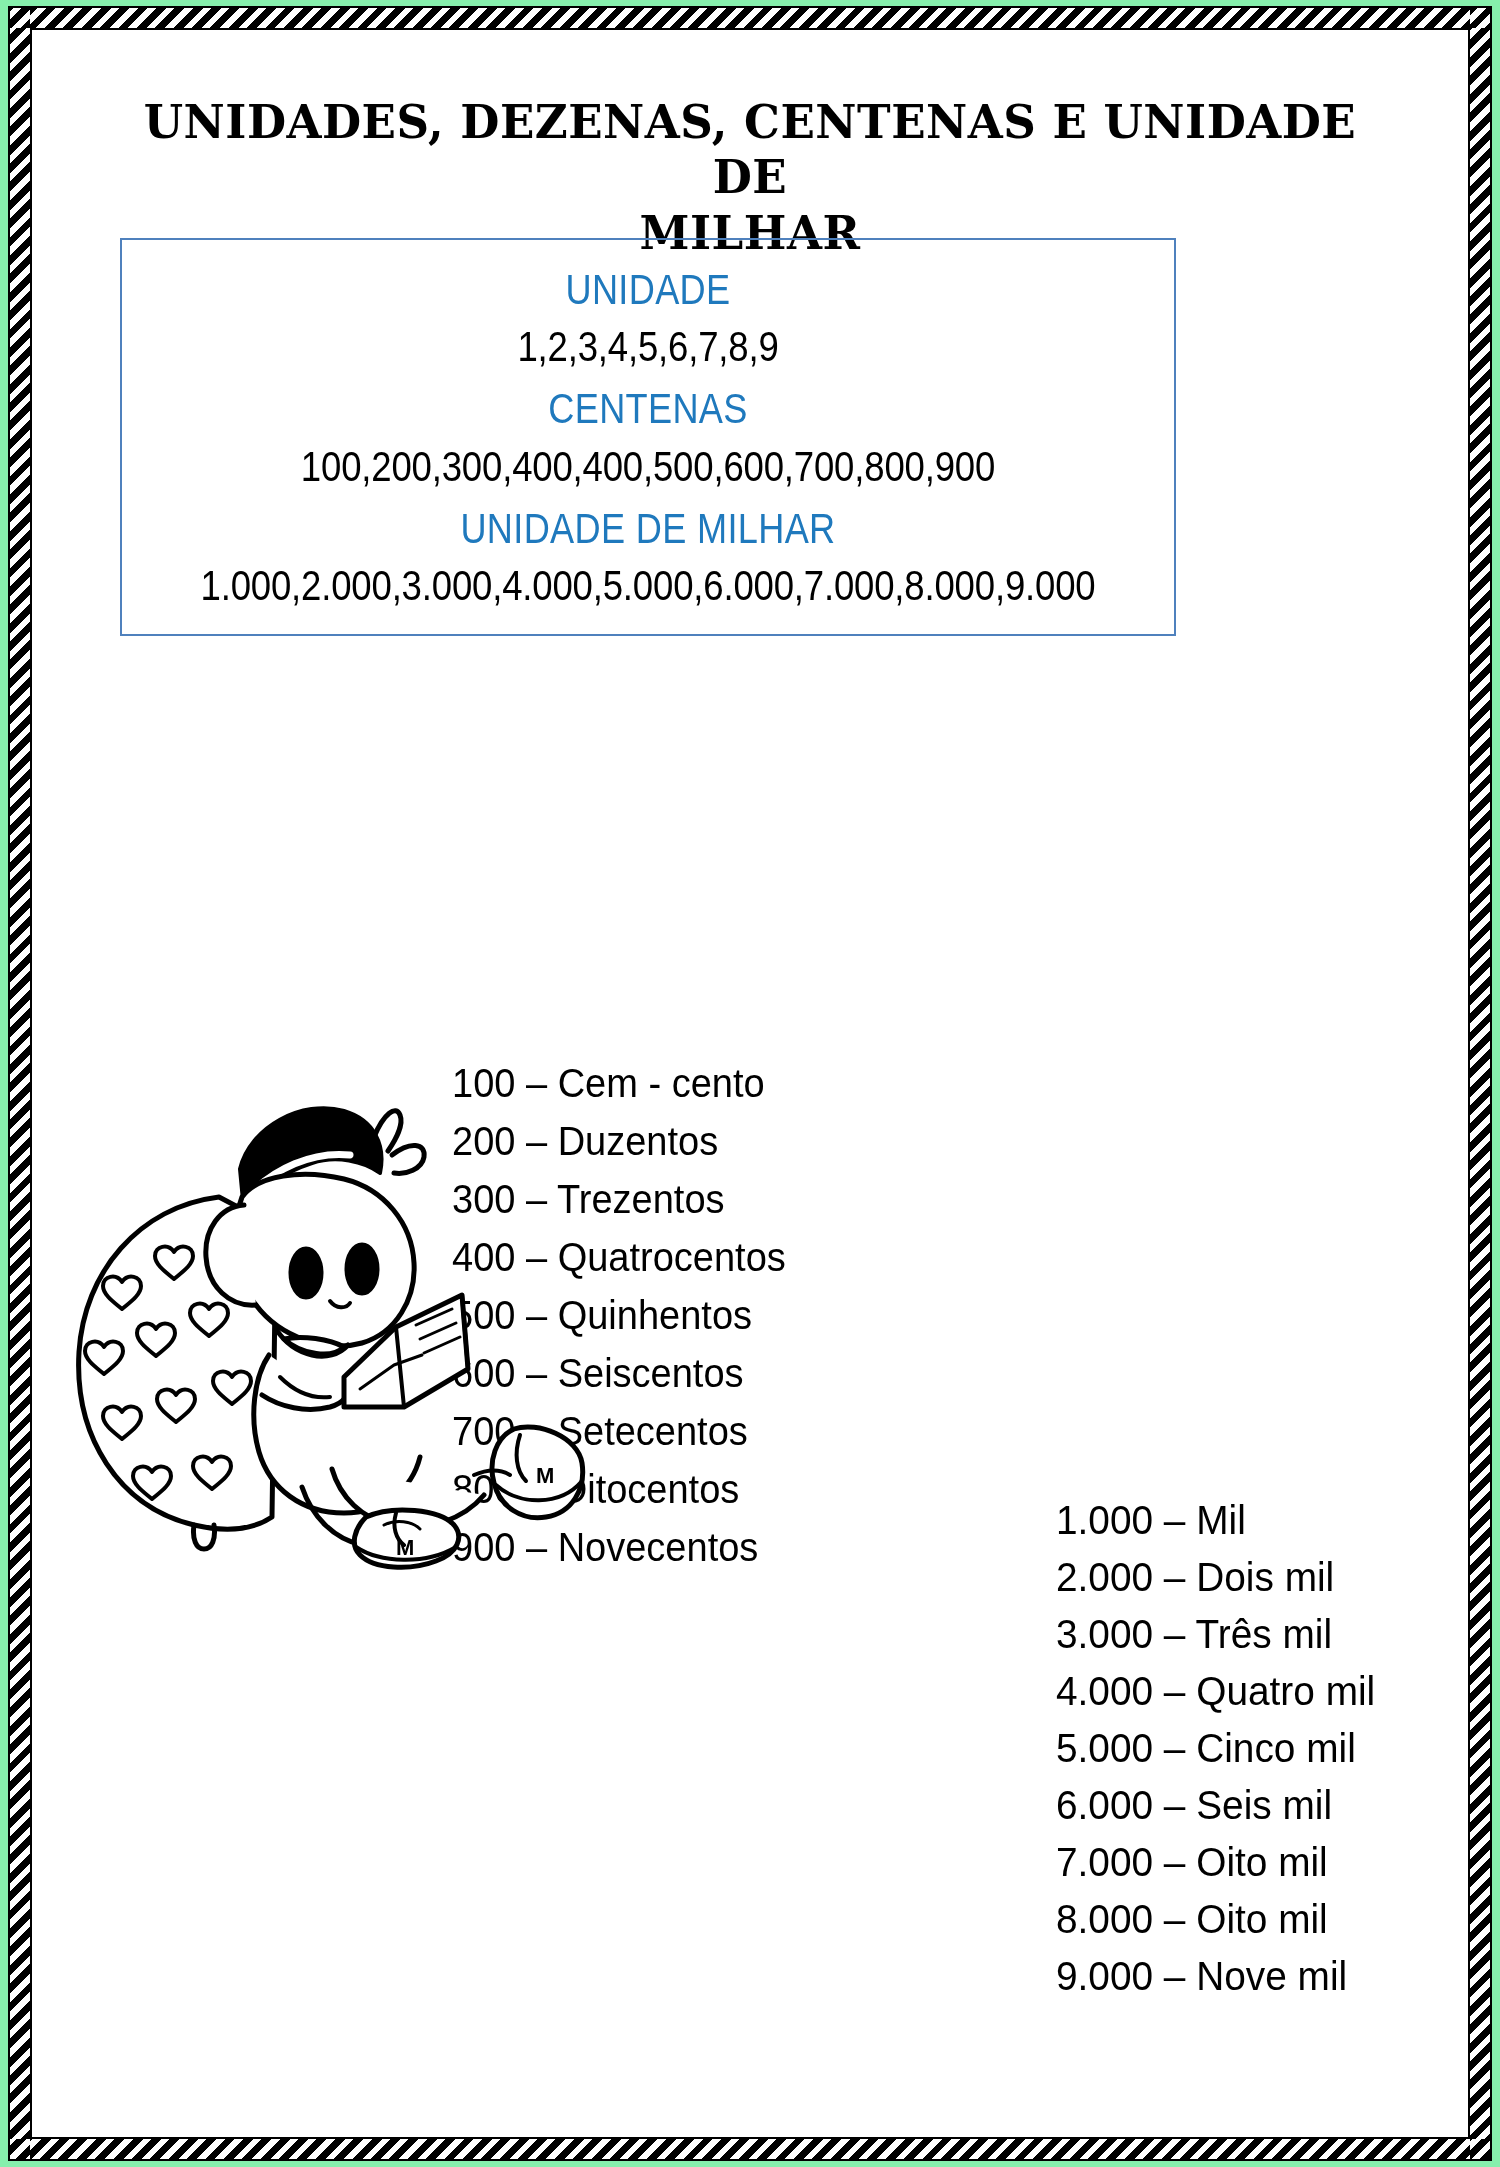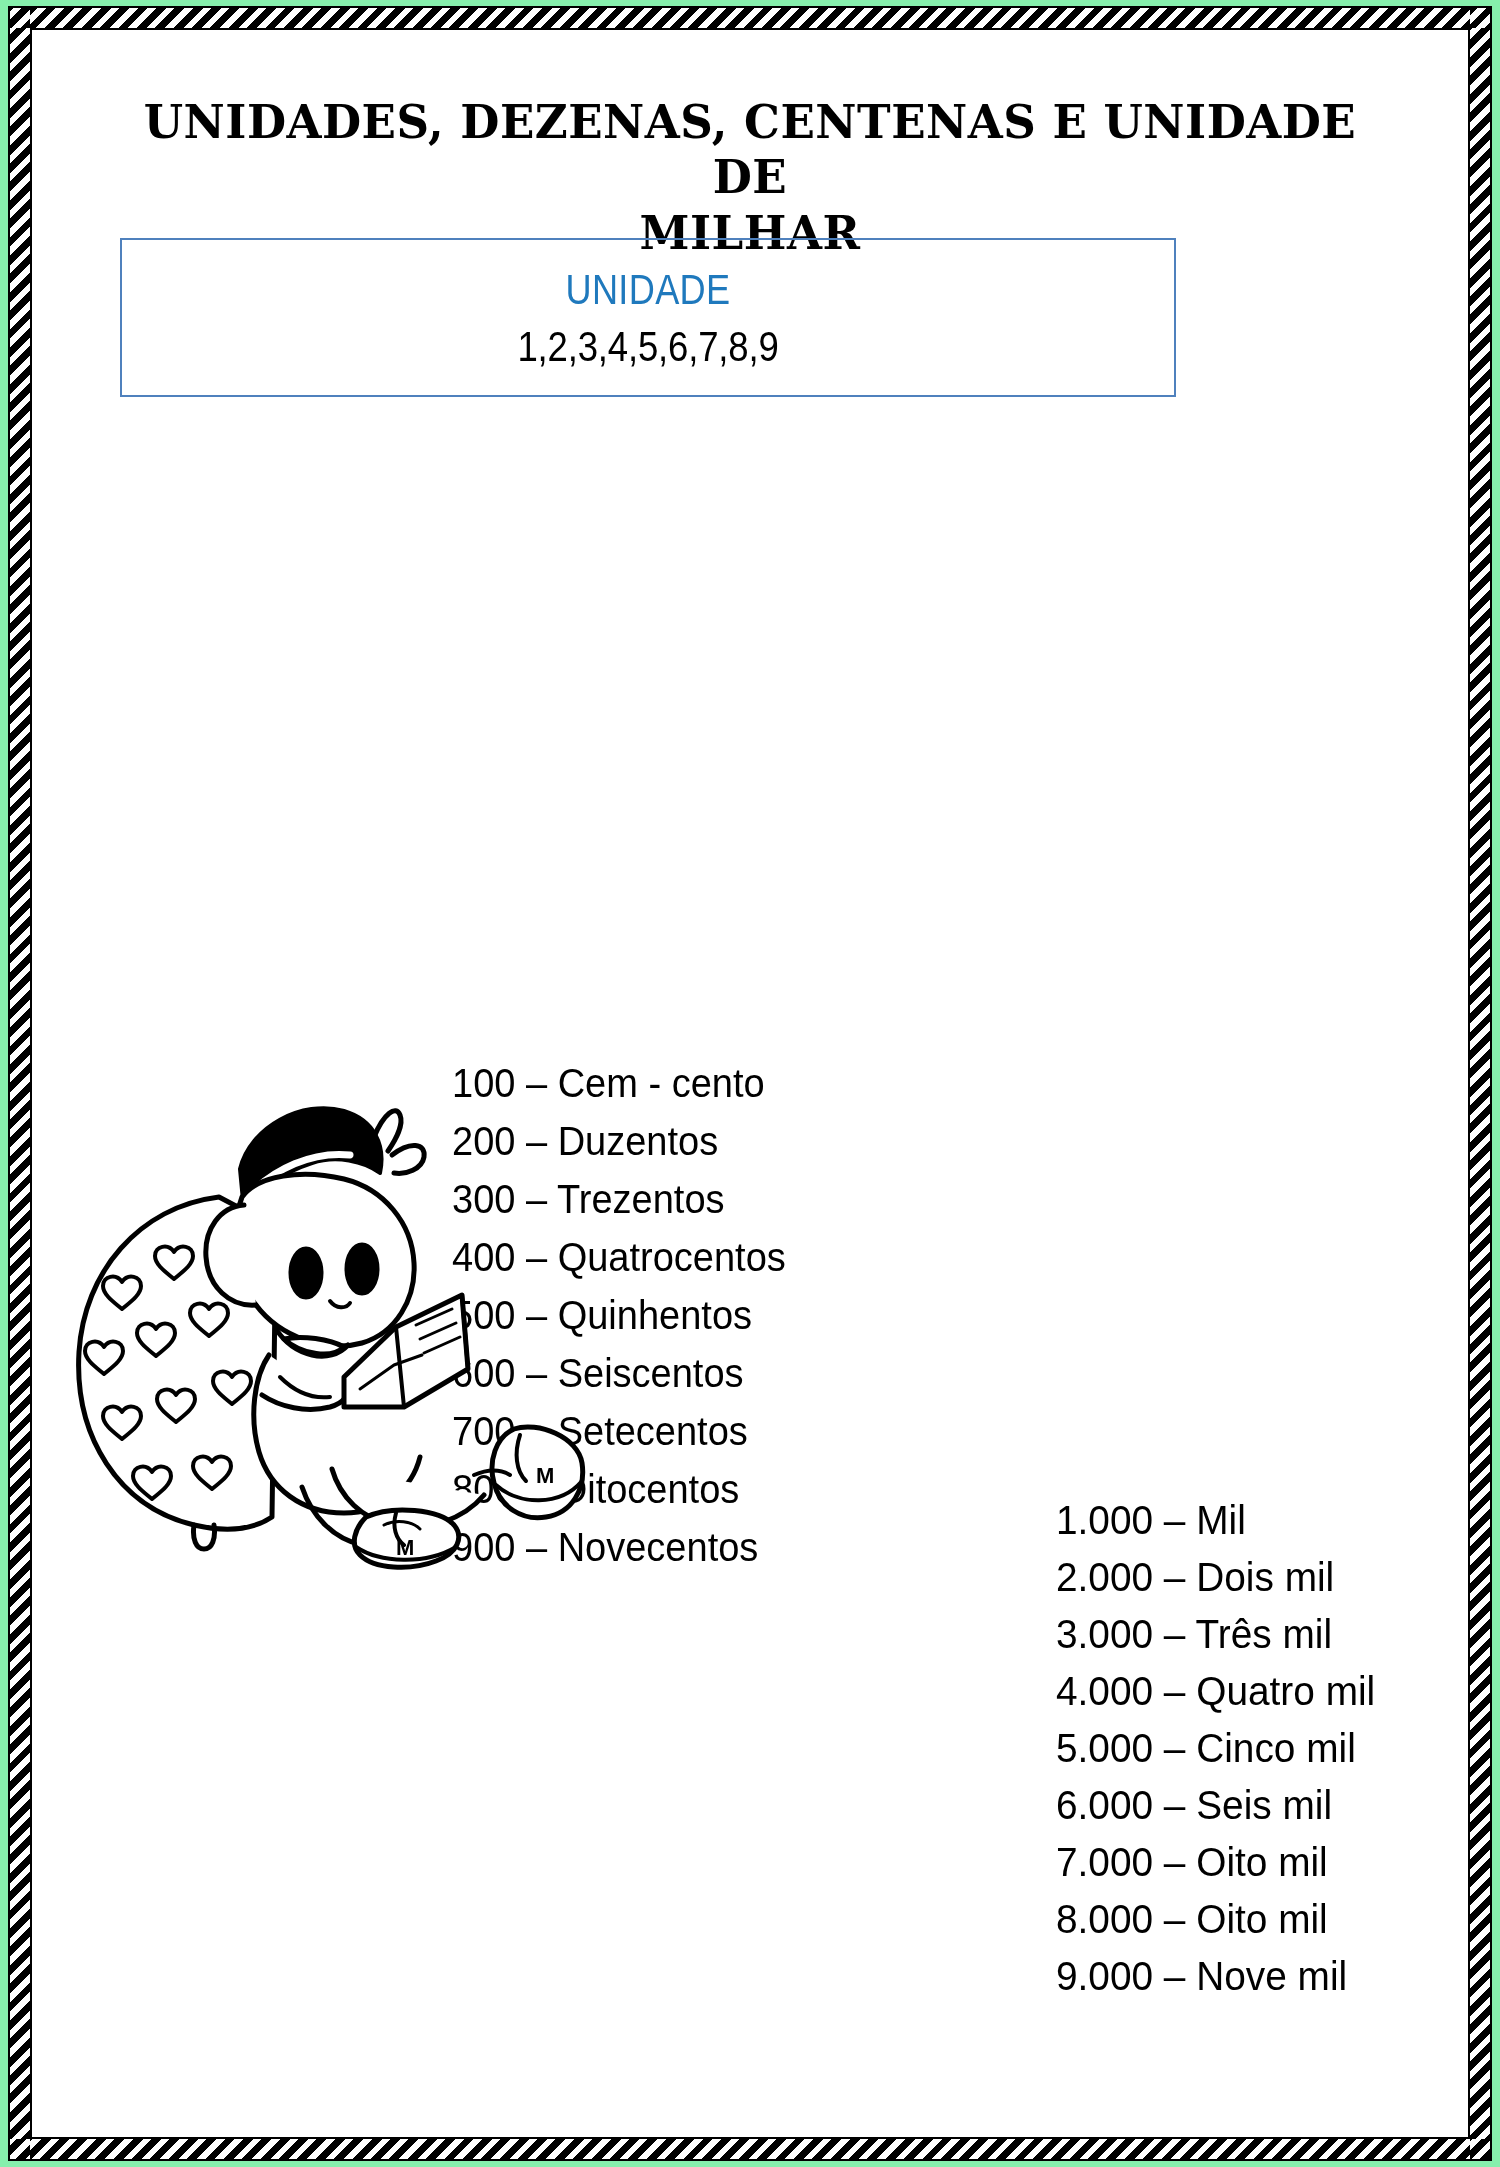--- a/index.html
+++ b/index.html
@@ -168,21 +168,29 @@
     </div>
 
     <div class="blue-box">
 
       <div class="group">
         <div class="group-head">UNIDADE</div>
         <div class="group-values">1,2,3,4,5,6,7,8,9</div>
       </div>
 
 
-
+      <div class="group">
+        <div class="group-head">CENTENAS</div>
+        <div class="group-values">100,200,300,400,400,500,600,700,800,900</div>
+      </div>
+
+      <div class="group">
+        <div class="group-head">UNIDADE DE MILHAR</div>
+        <div class="group-values">1.000,2.000,3.000,4.000,5.000,6.000,7.000,8.000,9.000</div>
+      </div>
 
     </div>
 
     <div class="hundreds-list">
       <span class="row">100 – Cem - cento</span>
       <span class="row">200 – Duzentos</span>
       <span class="row">300 – Trezentos</span>
       <span class="row">400 – Quatrocentos</span>
       <span class="row">500 – Quinhentos</span>
       <span class="row">600 – Seiscentos</span>

